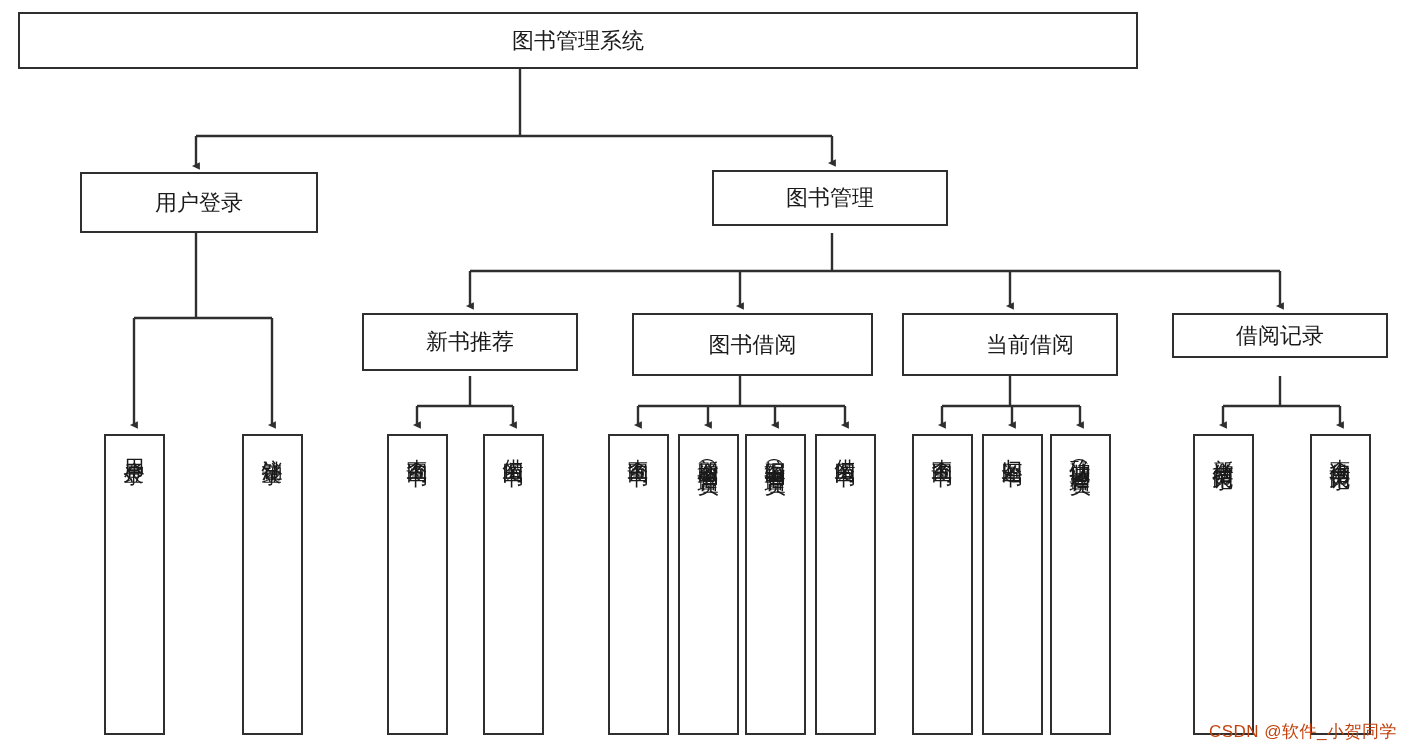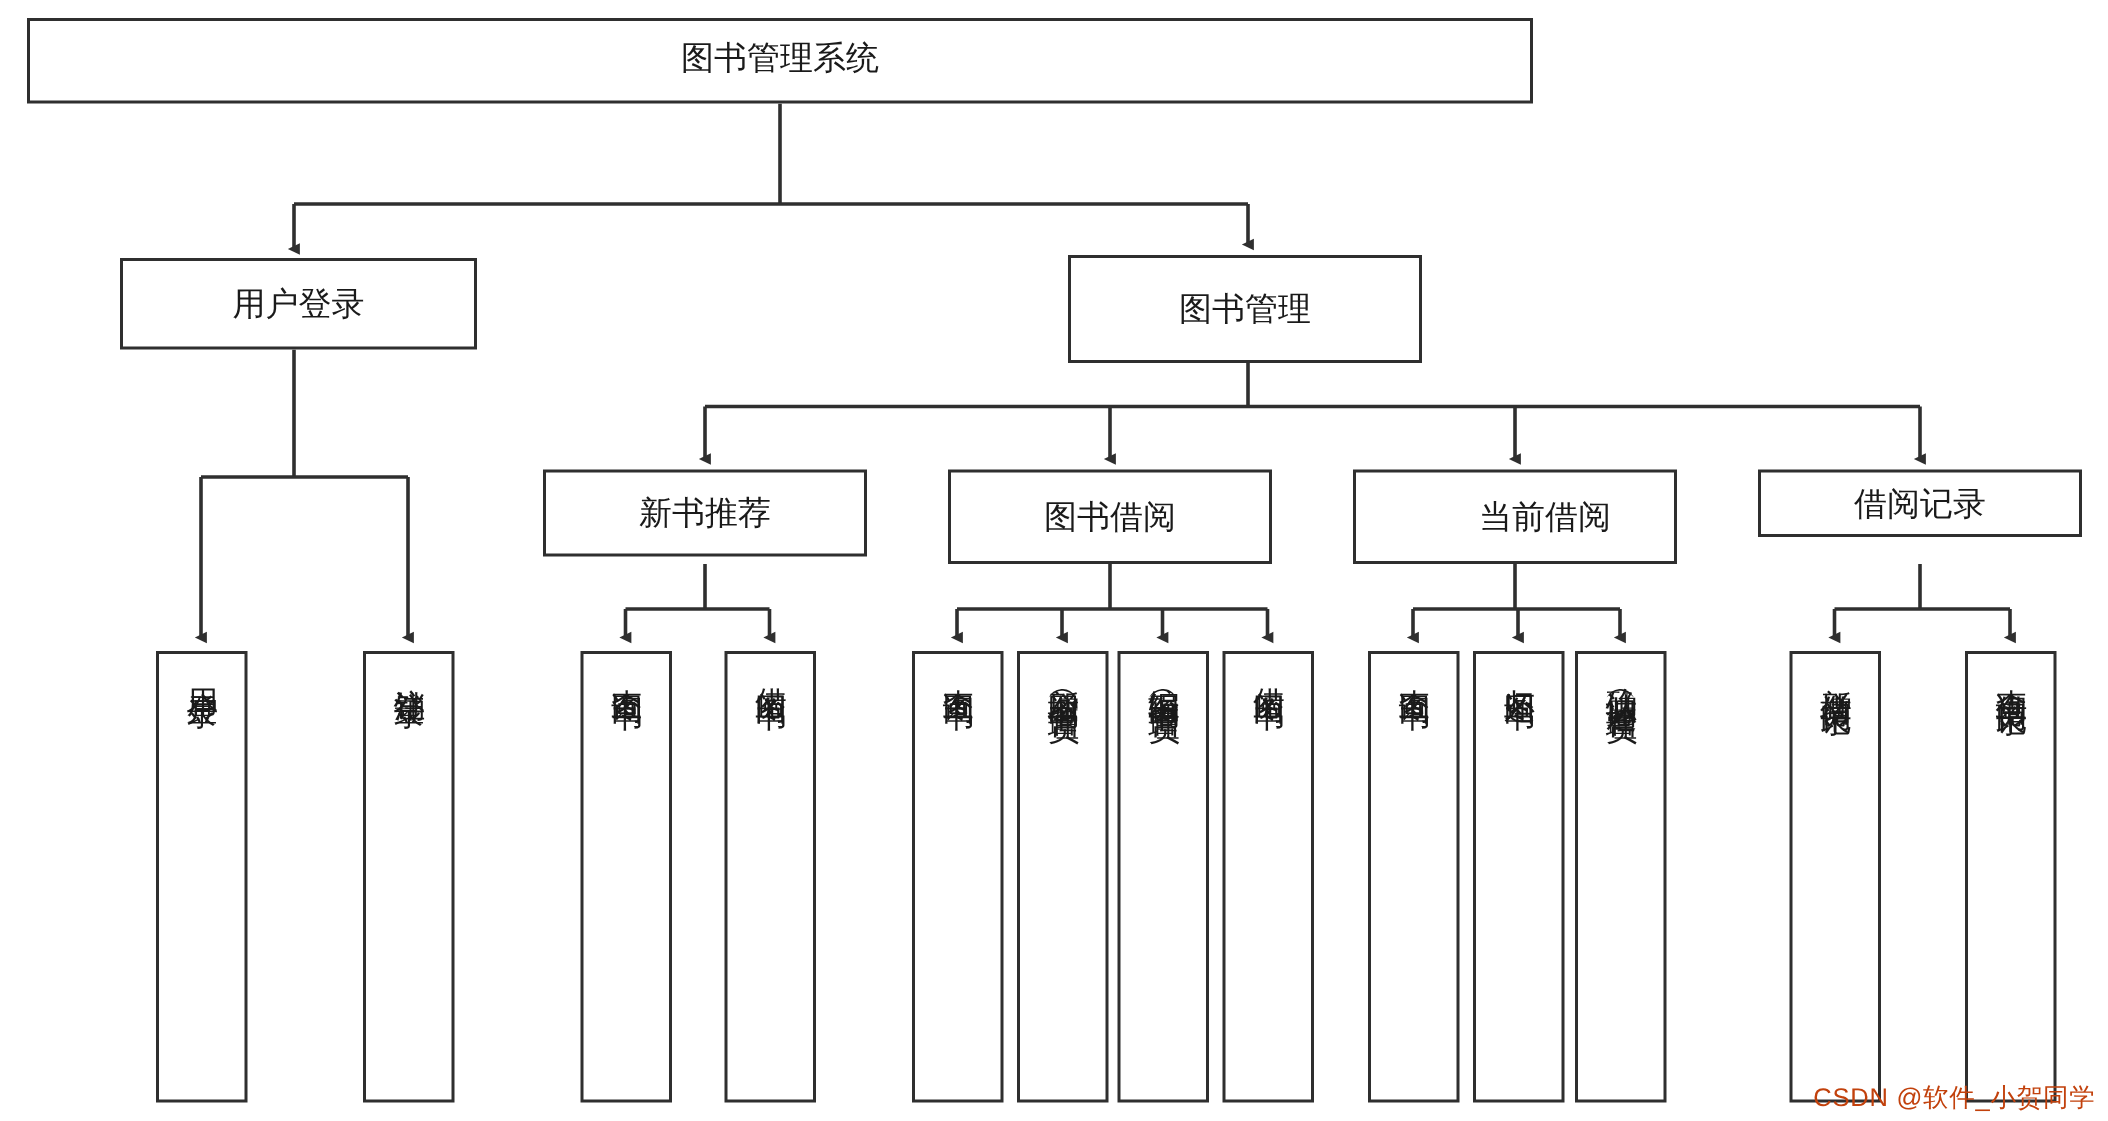--- a/index.html
+++ b/index.html
@@ -120,35 +120,35 @@
       <path d="M 1012 406 L 1012 425" marker-end="url(#arrowhead)"></path>
       <path d="M 1080 406 L 1080 425" marker-end="url(#arrowhead)"></path>
 
       <path d="M 1280 376 L 1280 406"></path>
       <path d="M 1223 406 L 1340 406"></path>
       <path d="M 1223 406 L 1223 425" marker-end="url(#arrowhead)"></path>
       <path d="M 1340 406 L 1340 425" marker-end="url(#arrowhead)"></path>
     </g>
   </svg>
 
-  <div class="node root horiz" style="left:18px; top:12px; width:1004px; height:57px;font-family:Liberation Mono, monospace;">
+  <div class="node root horiz" style="left:18px; top:12px; width:1120px; height:57px;">
     <span class="node-label">图书管理系统</span>
   </div>
 
   <div class="node horiz" style="left:80px; top:172px; width:238px; height:61px;">
     <span class="node-label">用户登录</span>
   </div>
-  <div class="node horiz" style="left:712px; top:170px; width:236px; height:72px;">
+  <div class="node horiz" style="left:712px; top:170px; width:236px; height:56px;">
     <span class="node-label">图书管理</span>
   </div>
 
   <div class="node horiz" style="left:362px; top:313px; width:216px; height:58px;">
     <span class="node-label">新书推荐</span>
   </div>
-  <div class="node horiz" style="left:632px; top:313px; width:216px; height:63px;">
+  <div class="node horiz" style="left:632px; top:313px; width:241px; height:63px;">
     <span class="node-label">图书借阅</span>
   </div>
   <div class="node horiz" style="left:902px; top:313px; width:216px; height:63px;padding-left:40px;">
     <span class="node-label">当前借阅</span>
   </div>
   <div class="node horiz" style="left:1172px; top:313px; width:216px; height:45px;">
     <span class="node-label">借阅记录</span>
   </div>
 
   <div class="node vert" style="left:104px; top:434px; width:61px; height:301px;">

